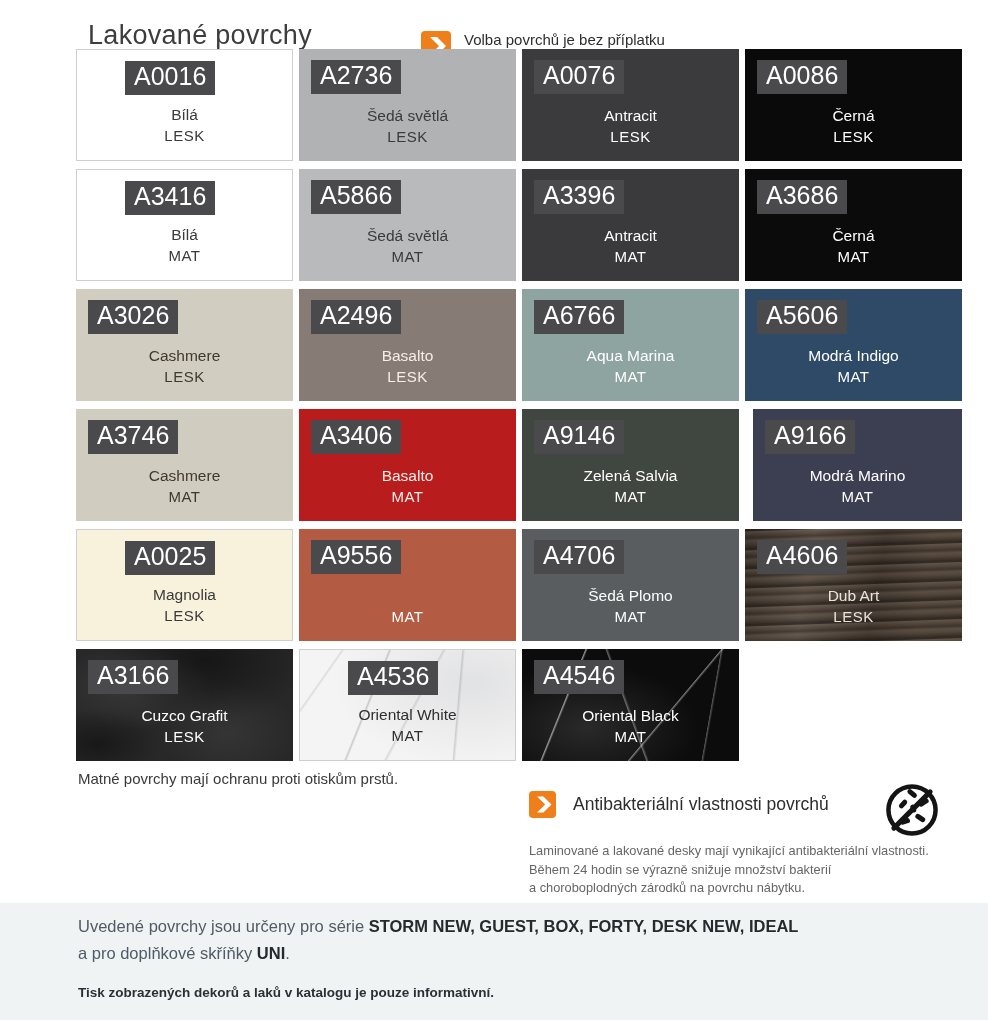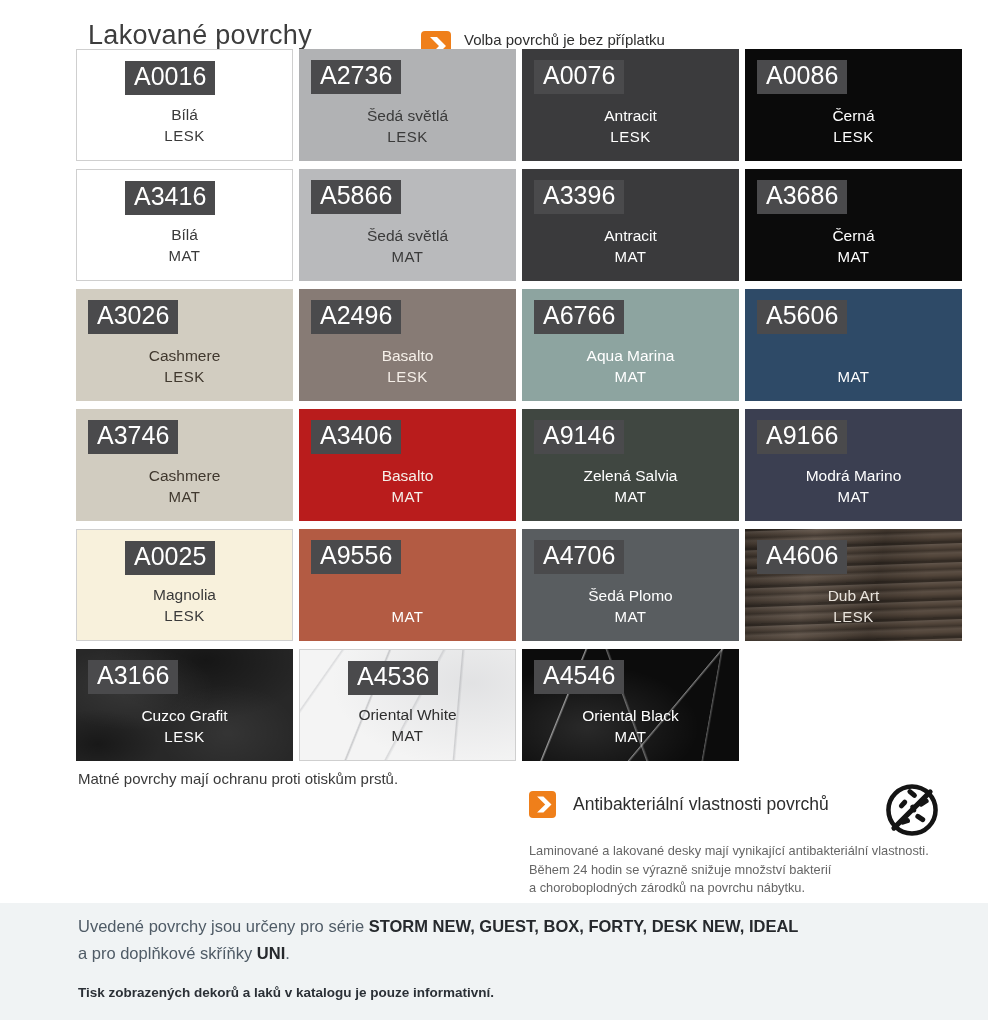--- a/index.html
+++ b/index.html
@@ -182,20 +182,21 @@
       <div class="code">A6766</div>
       <div class="labels">
         <div class="name" style="color: rgb(255, 255, 255);">Aqua Marina</div>
         <div class="finish">MAT</div>
       </div>
     </div>
 
     <div class="swatch" style="background-color: rgb(46, 74, 103); color: rgb(255, 255, 255);">
       <div class="code">A5606</div>
       <div class="labels">
+        <div class="name" style="color: rgb(255, 255, 255);">Modrá Indigo</div>
         <div class="finish">MAT</div>
       </div>
     </div>
 
     <div class="swatch" style="background-color: rgb(209, 204, 192); color: rgb(64, 56, 46);">
       <div class="code">A3746</div>
       <div class="labels">
         <div class="name" style="color: rgb(64, 56, 46);">Cashmere</div>
         <div class="finish">MAT</div>
       </div>
@@ -210,21 +211,21 @@
     </div>
 
     <div class="swatch" style="background-color: rgb(64, 71, 65); color: rgb(255, 255, 255);">
       <div class="code">A9146</div>
       <div class="labels">
         <div class="name" style="color: rgb(255, 255, 255);">Zelená Salvia</div>
         <div class="finish">MAT</div>
       </div>
     </div>
 
-    <div class="swatch" style="background-color: rgb(59, 63, 81); color: rgb(255, 255, 255);">
+    <div class="swatch" style="background-color: rgb(59, 63, 81); color: rgb(255, 255, 255); margin-left: 8px;">
       <div class="code">A9166</div>
       <div class="labels">
         <div class="name" style="color: rgb(255, 255, 255);">Modrá Marino</div>
         <div class="finish">MAT</div>
       </div>
     </div>
 
     <div class="swatch bordered" style="background-color: rgb(248, 241, 220); color: rgb(58, 58, 58);">
       <div class="code">A0025</div>
       <div class="labels">

